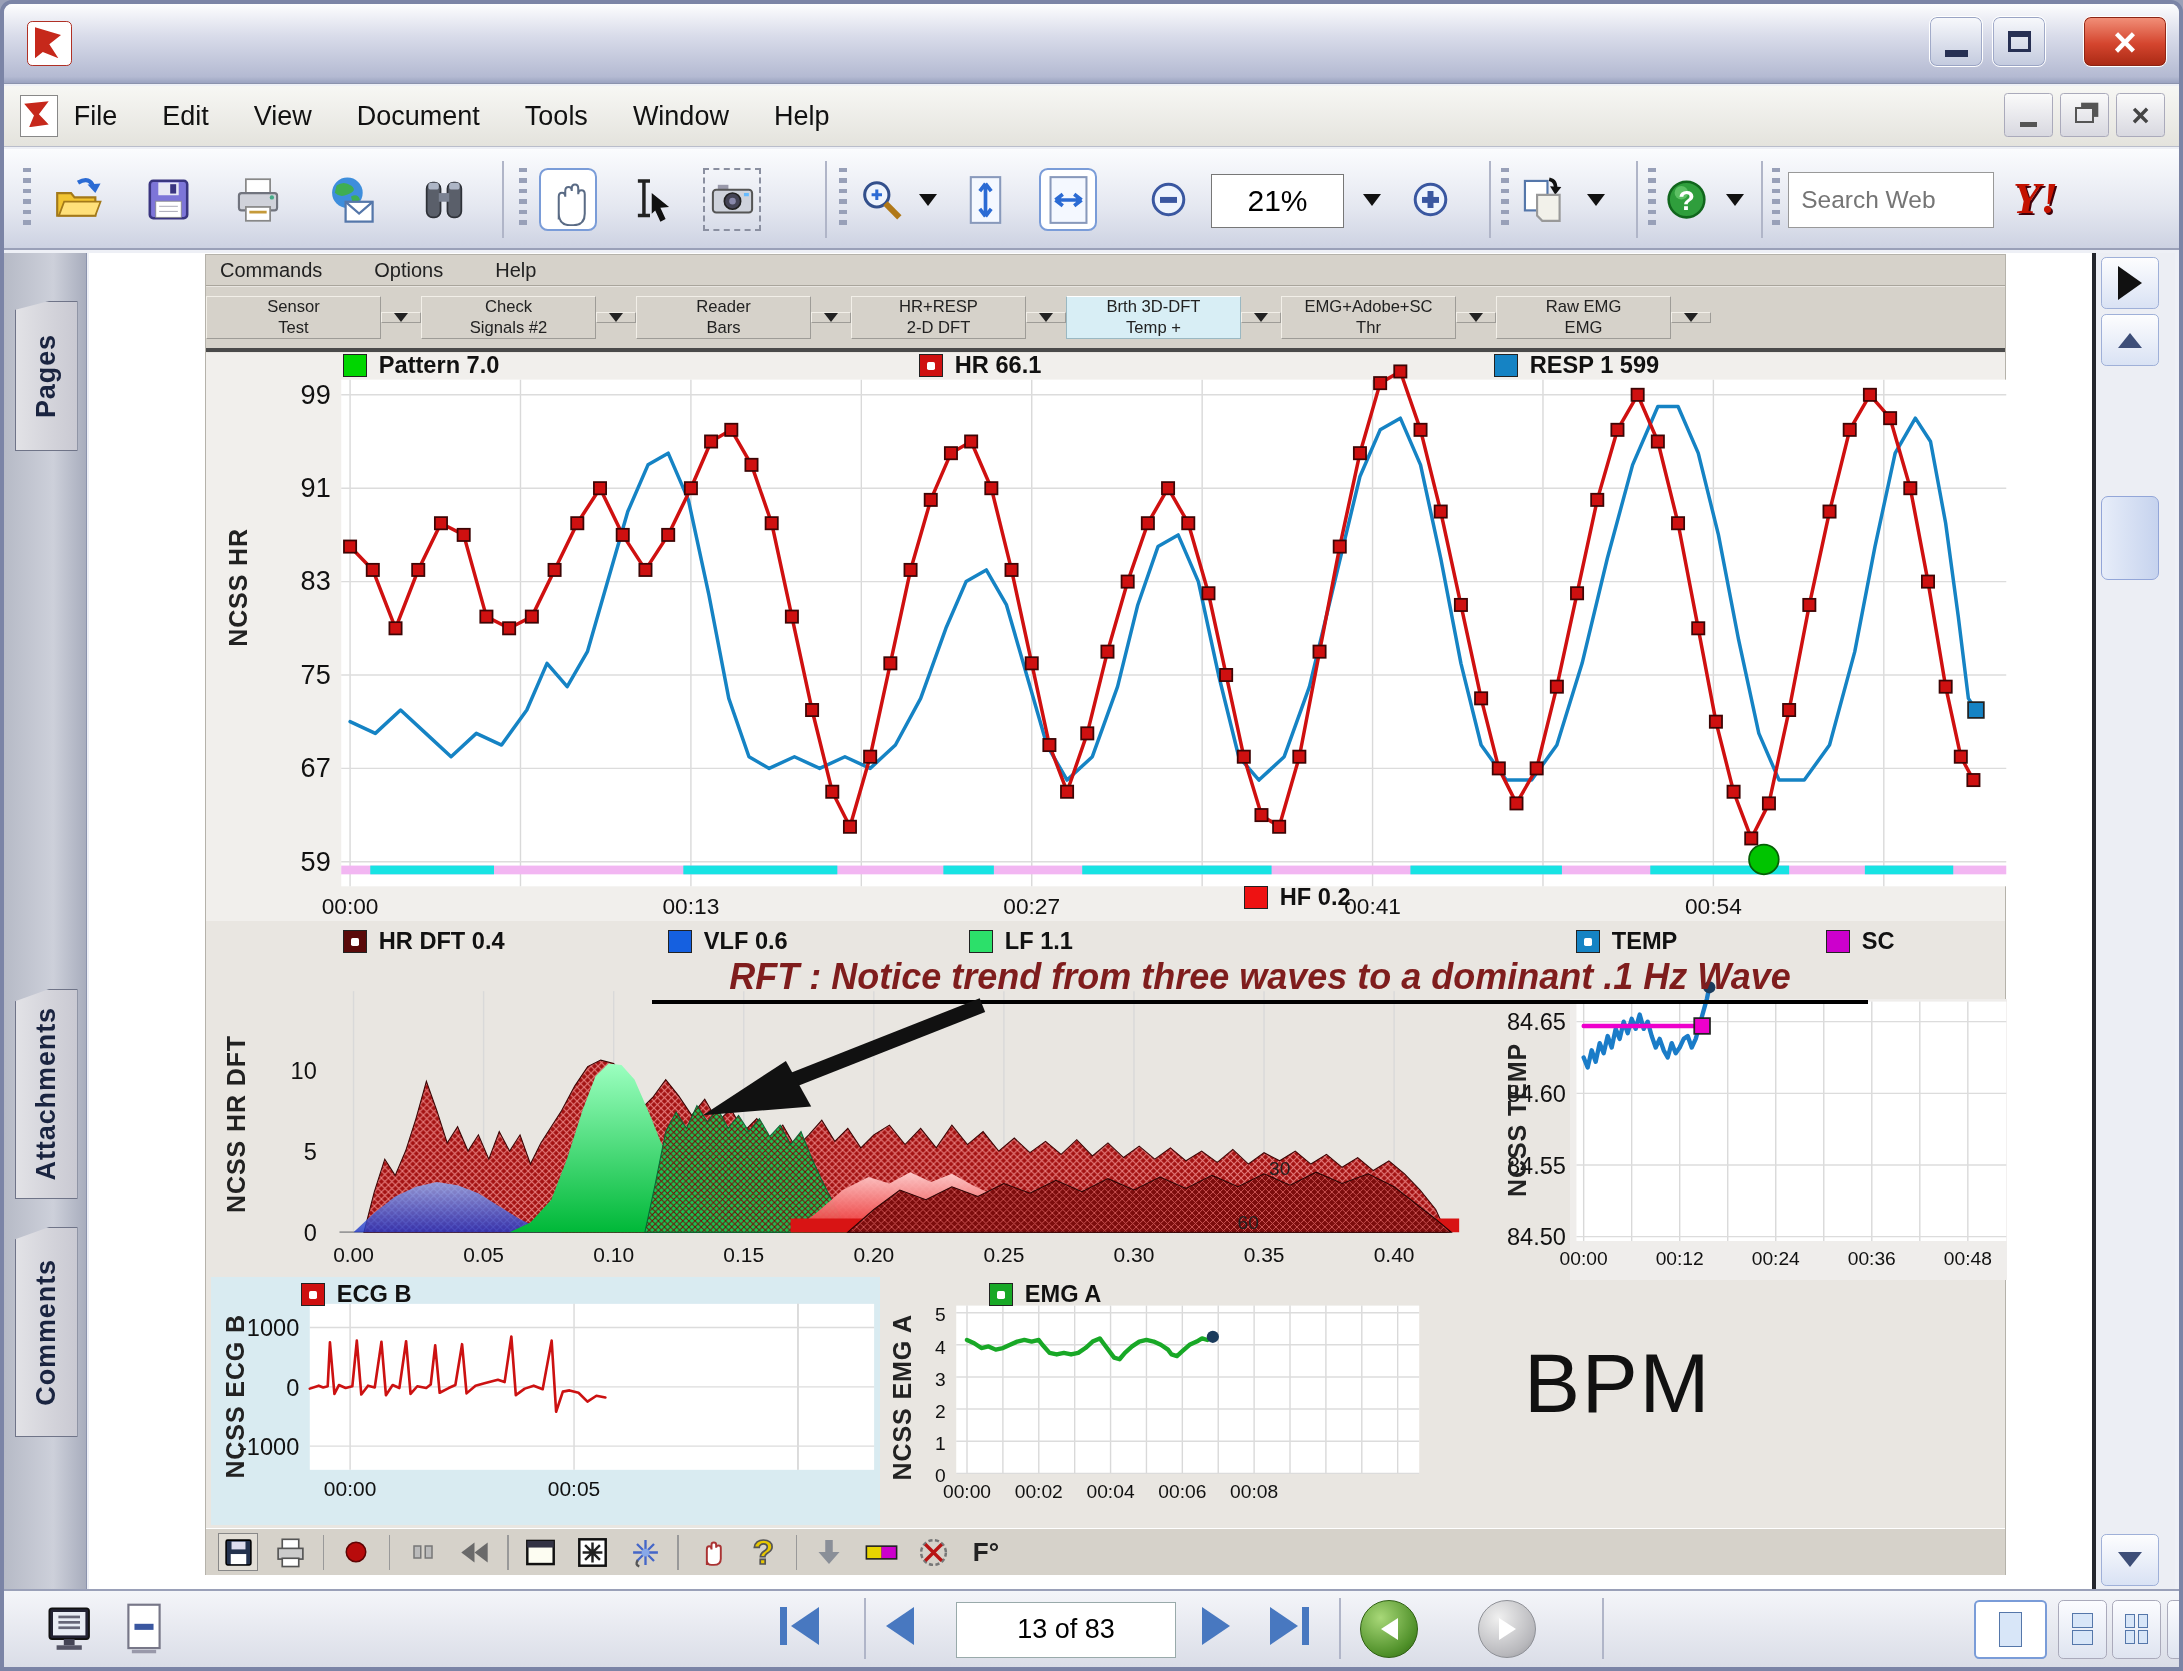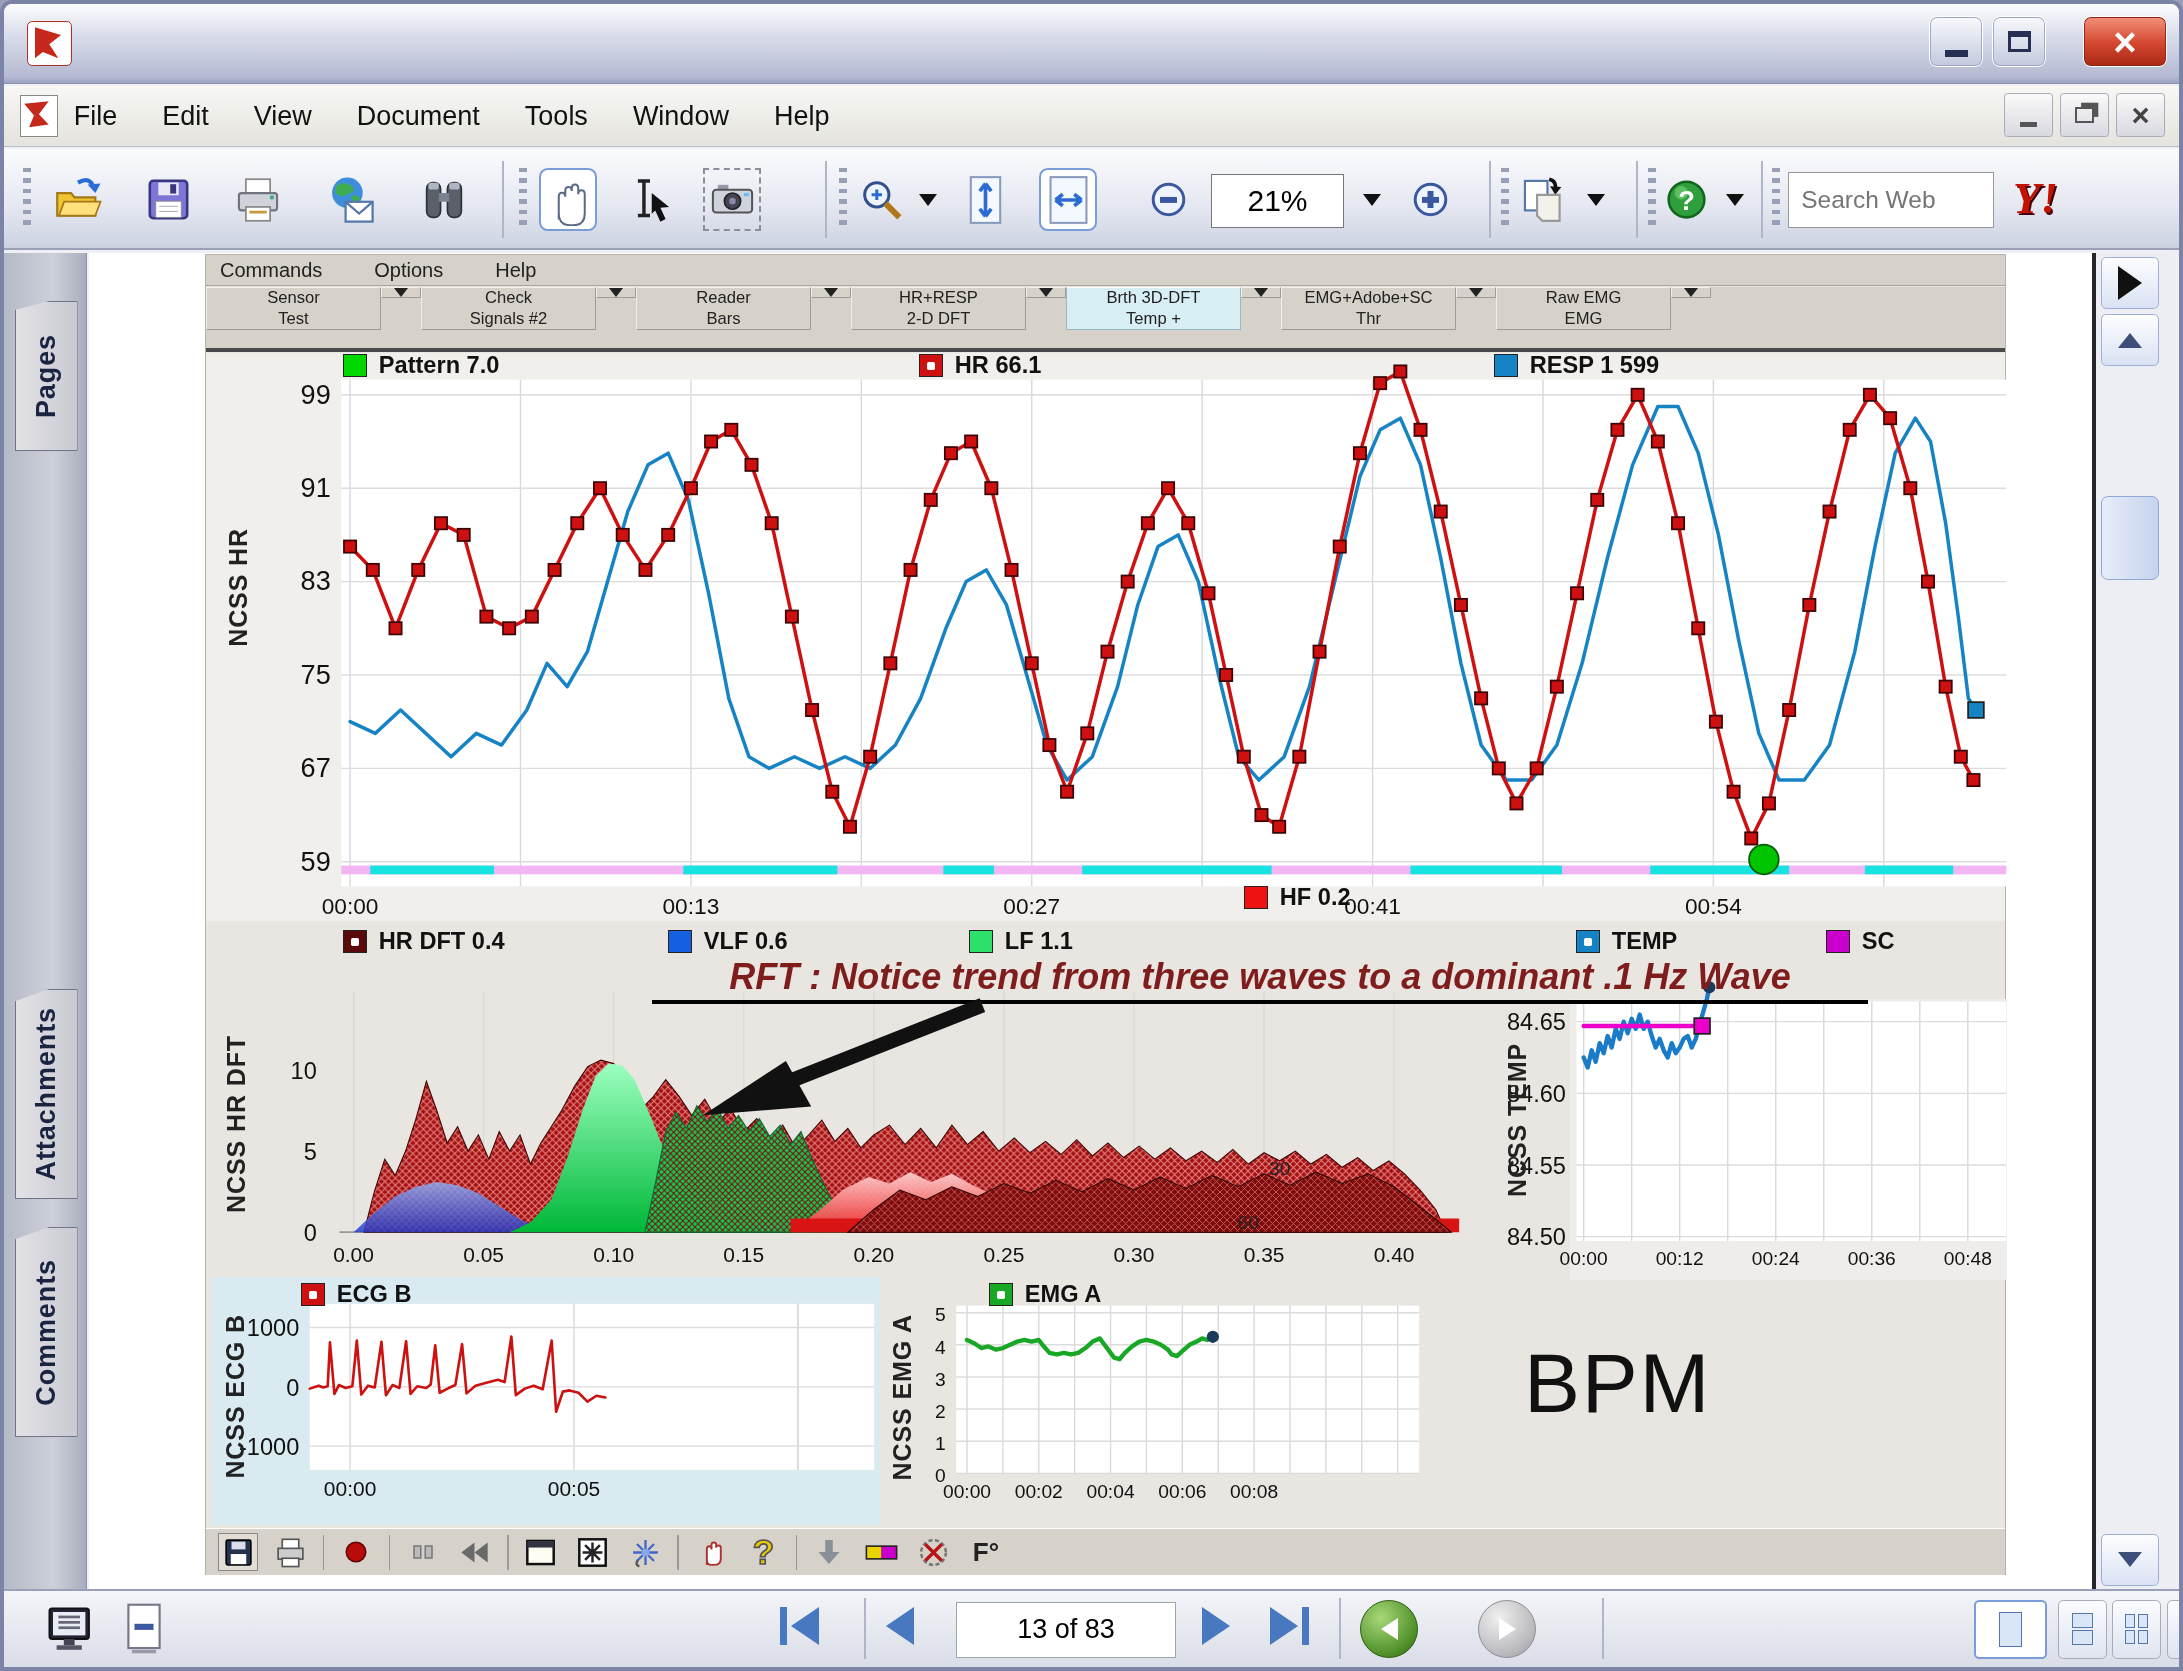--- a/index.html
+++ b/index.html
@@ -44,21 +44,21 @@
   #sidebar{position:absolute;left:0;top:249px;width:83px;bottom:78px;background:linear-gradient(90deg,#b6bac6,#cdd0da 60%,#a8adbd);border-right:1.7px solid #8b93ad}
   .side-tab{position:absolute;left:10.5px;width:63px;background:linear-gradient(90deg,#e2e2e6,#c9c9d2);border:1.7px solid #6f7488;clip-path:polygon(0 6%,55% 0,100% 0,100% 100%,0 100%);display:flex;align-items:center;justify-content:center}
   .side-tab span{writing-mode:vertical-rl;transform:rotate(180deg);font-size:27px;font-weight:bold;color:#1a2440;letter-spacing:0.9px}
 
   
   #docarea{position:absolute;left:85px;top:249px;right:87px;bottom:78px;background:#fff}
   #page-edge{position:absolute;top:249px;bottom:78px;right:83px;width:4.4px;background:#23252c}
   #appshot{position:absolute;left:201px;top:250px;width:1801px;height:1321px;background:#e9e6e1;border:0.9px solid #b5b2aa}
   #app-menubar{position:absolute;left:0;top:0;width:100%;height:31px;background:#d6d2ca;border-bottom:0.9px solid #a9a59c;display:flex;align-items:center;gap:52px;padding-left:14px}
   .app-menu-item{font-size:20px;color:#222}
-  #app-btnrow{position:absolute;left:0;top:32px;width:100%;height:61px;background:#d6d2ca;display:flex;align-items:flex-start}
+  #app-btnrow{position:absolute;left:0;top:32px;width:100%;height:61px;background:#d6d2ca;display:flex;align-items:center}
   .appbtn{width:175px;border:1.7px outset #f2efe8;background:#d6d2ca;display:flex;flex-direction:column;align-items:center;justify-content:center;font-size:16.6px;line-height:1.25;color:#222;text-align:center}
   .appbtn.active{background:#d8eef5;border:1.7px solid #9ab8c2;border-top-color:#fff}
   .appbtn-caret{width:40px;border:1.7px outset #f2efe8;background:#d6d2ca;display:flex;align-items:center;justify-content:center}
   .appbtn-caret i{width:0;height:0;border-left:7.9px solid transparent;border-right:7.9px solid transparent;border-top:9.6px solid #222}
   #btnrow-shadow{position:absolute;left:0;top:93px;width:100%;height:4.4px;background:#4a4a4a}
 
   #chart1-panel{position:absolute;left:0;top:98px;width:100%;height:568px;background:#f1efec}
   #ecg-panel{position:absolute;left:5.2px;top:1022px;width:669px;height:248px;background:#d9ebf1}
   #temp-panel{position:absolute;left:1364px;top:744px;width:437px;height:281px;background:#efedeb}
   #apptoolbar{position:absolute;left:0;top:1273px;width:100%;height:47px;background:#d6d2ca;border-top:1.7px solid #fff;display:flex;align-items:center}

